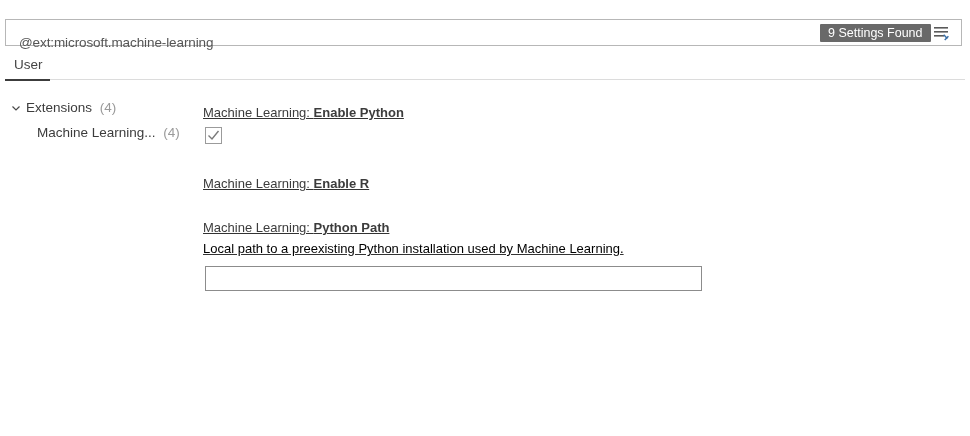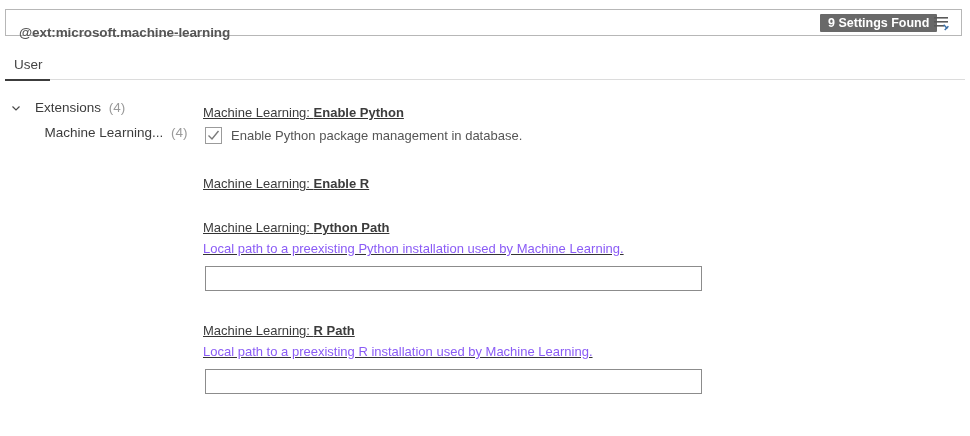--- a/index.html
+++ b/index.html
@@ -12,24 +12,23 @@
     background: #ffffff;
     font-family: "Liberation Sans", sans-serif;
     color: #333333;
     overflow: hidden;
     position: relative;
   }
 
   
   .search-row {
     position: absolute;
-    left: 0; top: 0;
+    left: 0; top: 10px;
     width: 910px;
     height: 46px;
-    font-weight: bold;
   }
   .search-box {
     position: absolute;
     left: 5px;
     top: 9px;
     width: 957px;
     height: 27px;
     box-sizing: border-box;
     border: 1px solid #b7b7b7;
     background: #ffffff;
@@ -112,22 +111,22 @@
   }
   .toc-row {
     position: relative;
     height: 25px;
     font-size: 13.5px;
     line-height: 25px;
     white-space: nowrap;
     color: #3c3c3c;
     cursor: pointer;
   }
-  .toc-row.level0 { padding-left: 20px; }
-  .toc-row.level1 { padding-left: 37px; text-align: center; }
+  .toc-row.level0 { padding-left: 11px; }
+  .toc-row.level1 { padding-left: 37px; }
   .chev {
     position: absolute;
     left: 11px;
     top: 0;
     width: 14px;
     height: 25px;
     line-height: 25px;
     color: #4a4a4a;
     font-size: 10px;
   }
@@ -181,21 +180,21 @@
     font-size: 13px;
     line-height: 16px;
     color: #555555;
     white-space: nowrap;
   }
 
   .setting-desc {
     margin-top: 3px;
     font-size: 13px;
     line-height: 17px;
-    color: #8b5cf6;
+    color: #000000;
     white-space: nowrap;
   }
   .setting-input {
     margin-top: 9px;
     margin-left: 2px;
     width: 497px;
     height: 25px;
     box-sizing: border-box;
     border: 1px solid #8c8c8c;
     background: #ffffff;
@@ -255,39 +254,31 @@
   <div class="setting-item">
     <div class="setting-title">
       <span>Machine Learning: </span><span class="strong">Enable Python</span>
     </div>
     <div class="setting-checkrow">
       <div class="checkbox">
         <svg width="15" height="15" viewBox="0 0 15 15">
           <polyline points="2.5,7.5 6,11 12.5,3" fill="none" stroke="#7a7a7a" stroke-width="1.4"></polyline>
         </svg>
       </div>
-      <div class="check-label">Enable Python package management in database.</div>
     </div>
   </div>
 
   <div class="setting-item" style="">
     <div class="setting-title">
       <span>Machine Learning: </span><span class="strong">Enable R</span>
     </div>
   </div>
 
   <div class="setting-item" style="">
     <div class="setting-title">
       <span>Machine Learning: </span><span class="strong">Python Path</span>
     </div>
     <div class="setting-desc">Local path to a preexisting Python installation used by Machine Learning.</div>
     <input class="setting-input" type="text" placeholder="" style="">
   </div>
 
-  <div class="setting-item" style="margin-top:31px;">
-    <div class="setting-title">
-      <span>Machine Learning: </span><span class="strong">R Path</span>
-    </div>
-    <div class="setting-desc">Local path to a preexisting R installation used by Machine Learning.</div>
-    <input class="setting-input" type="text" placeholder="" style="">
-  </div>
 
 </div>
 
 </body></html>

